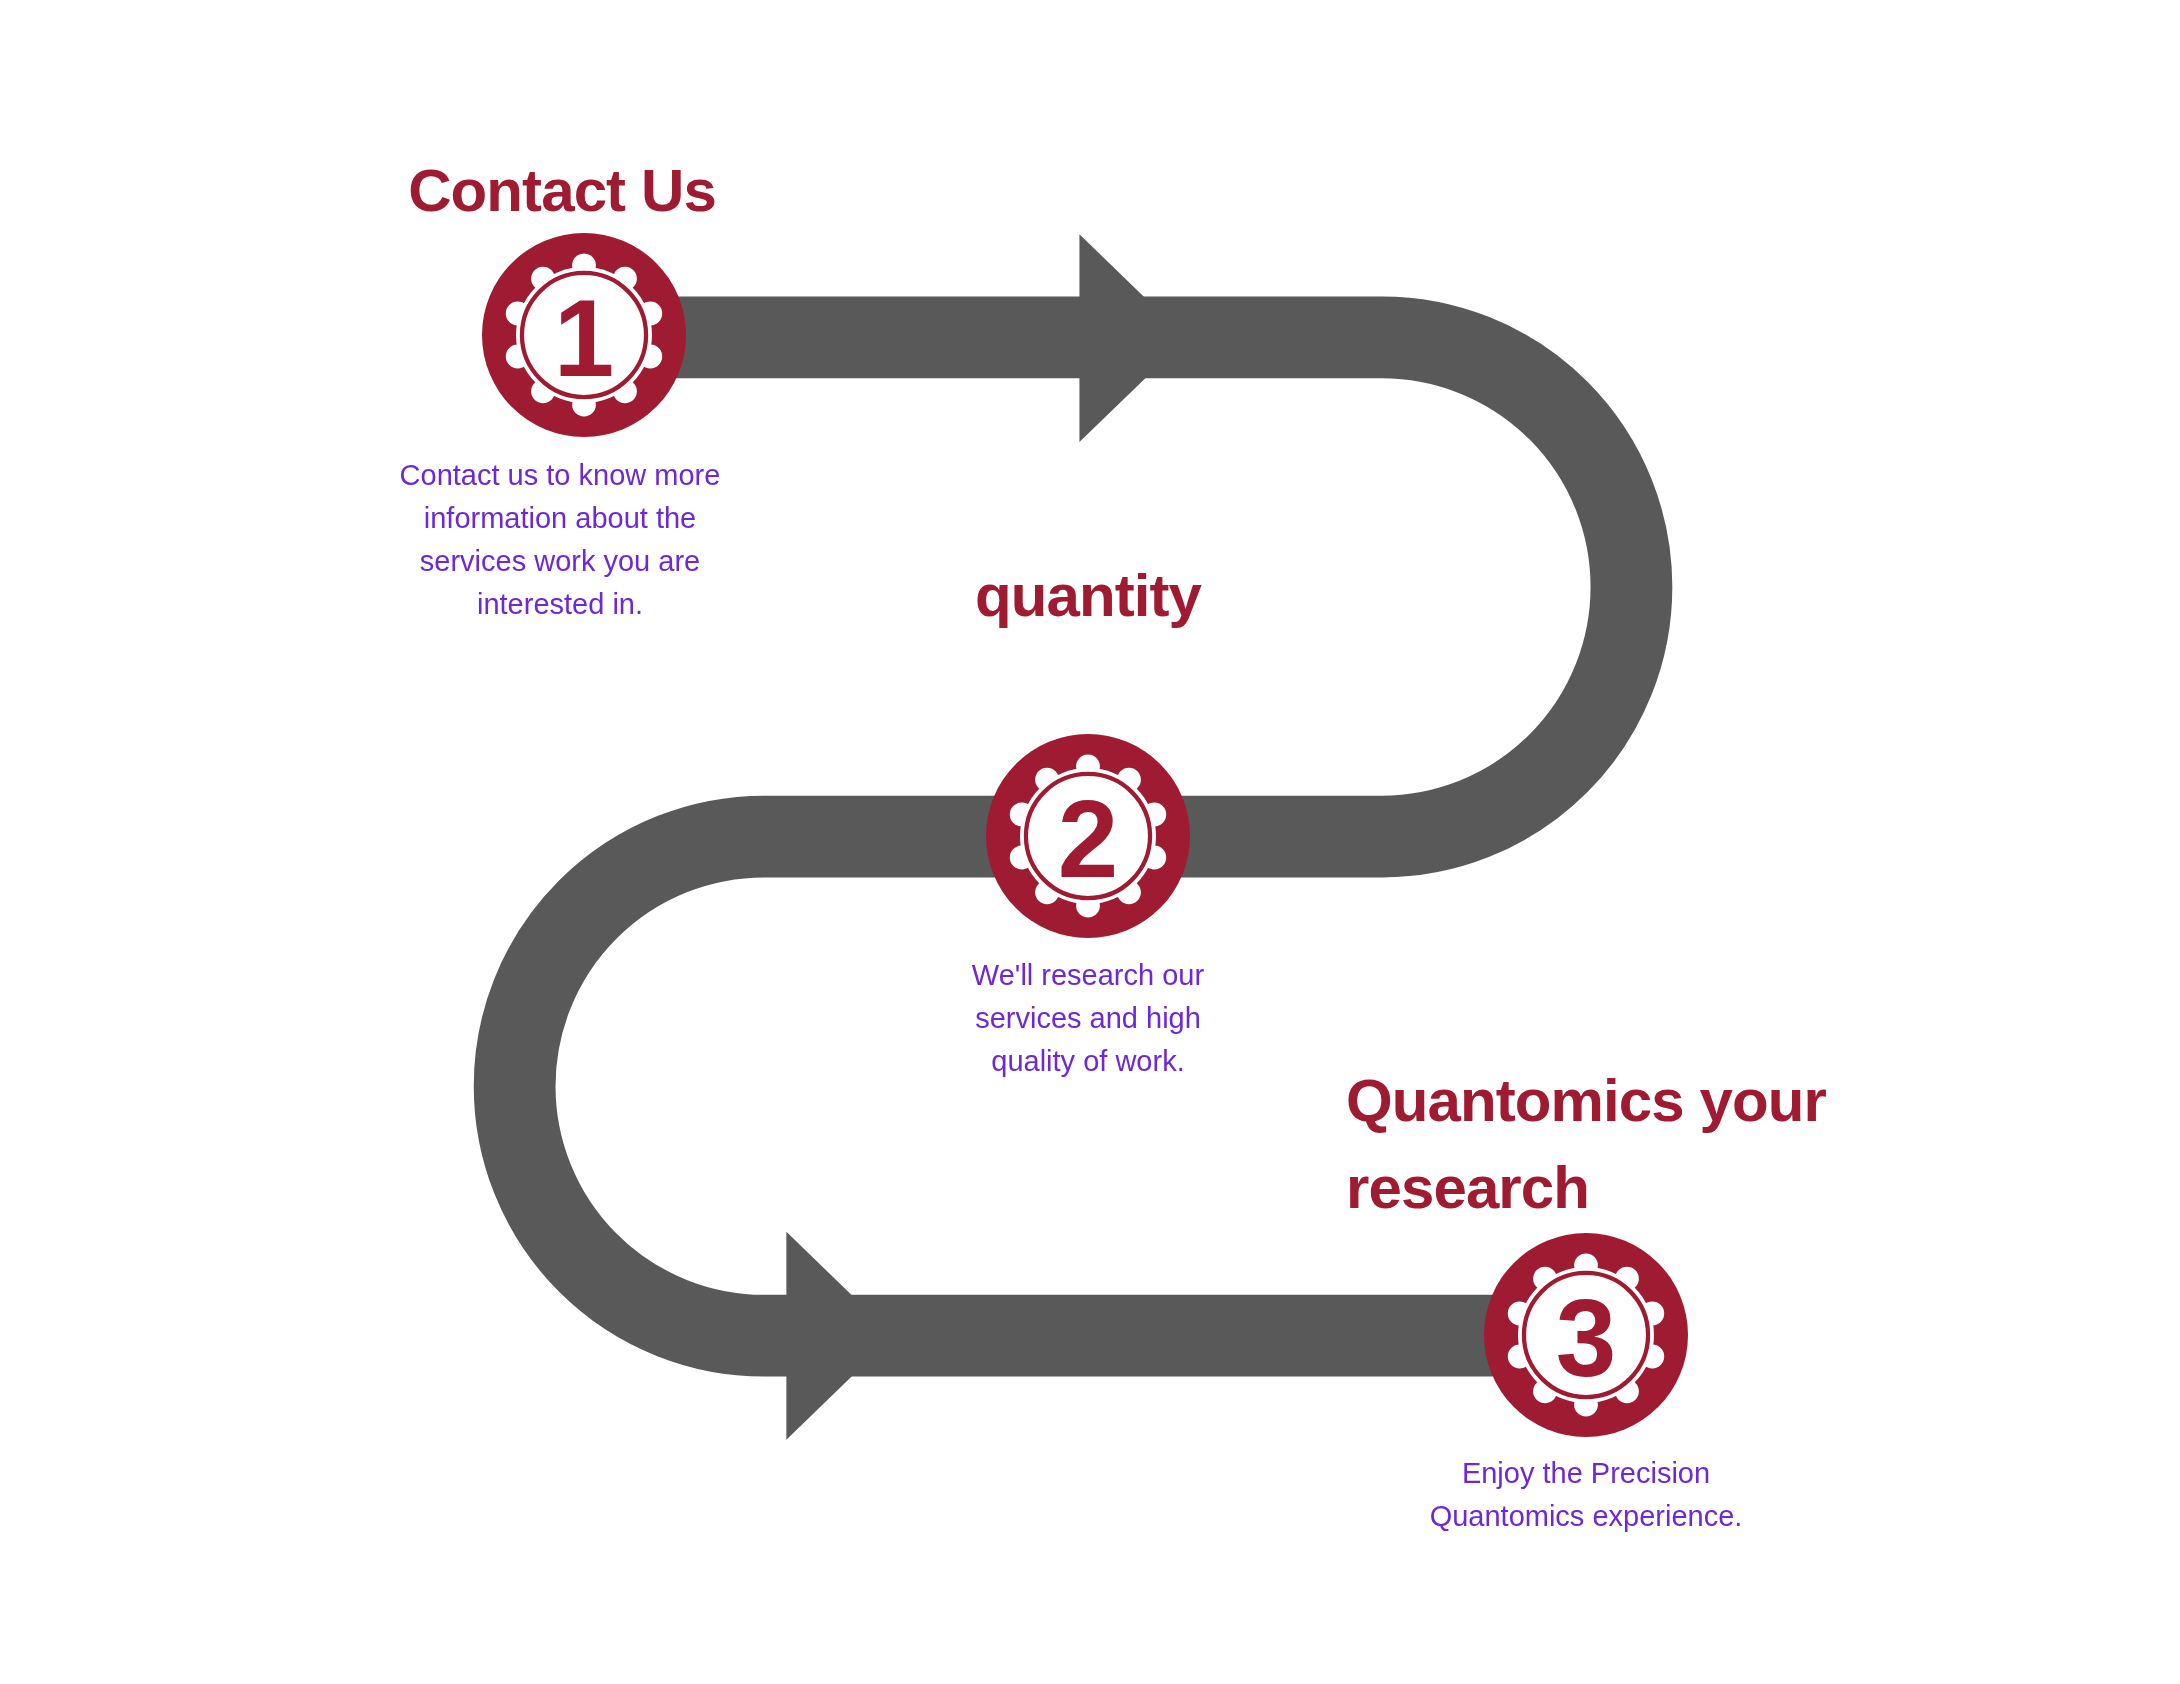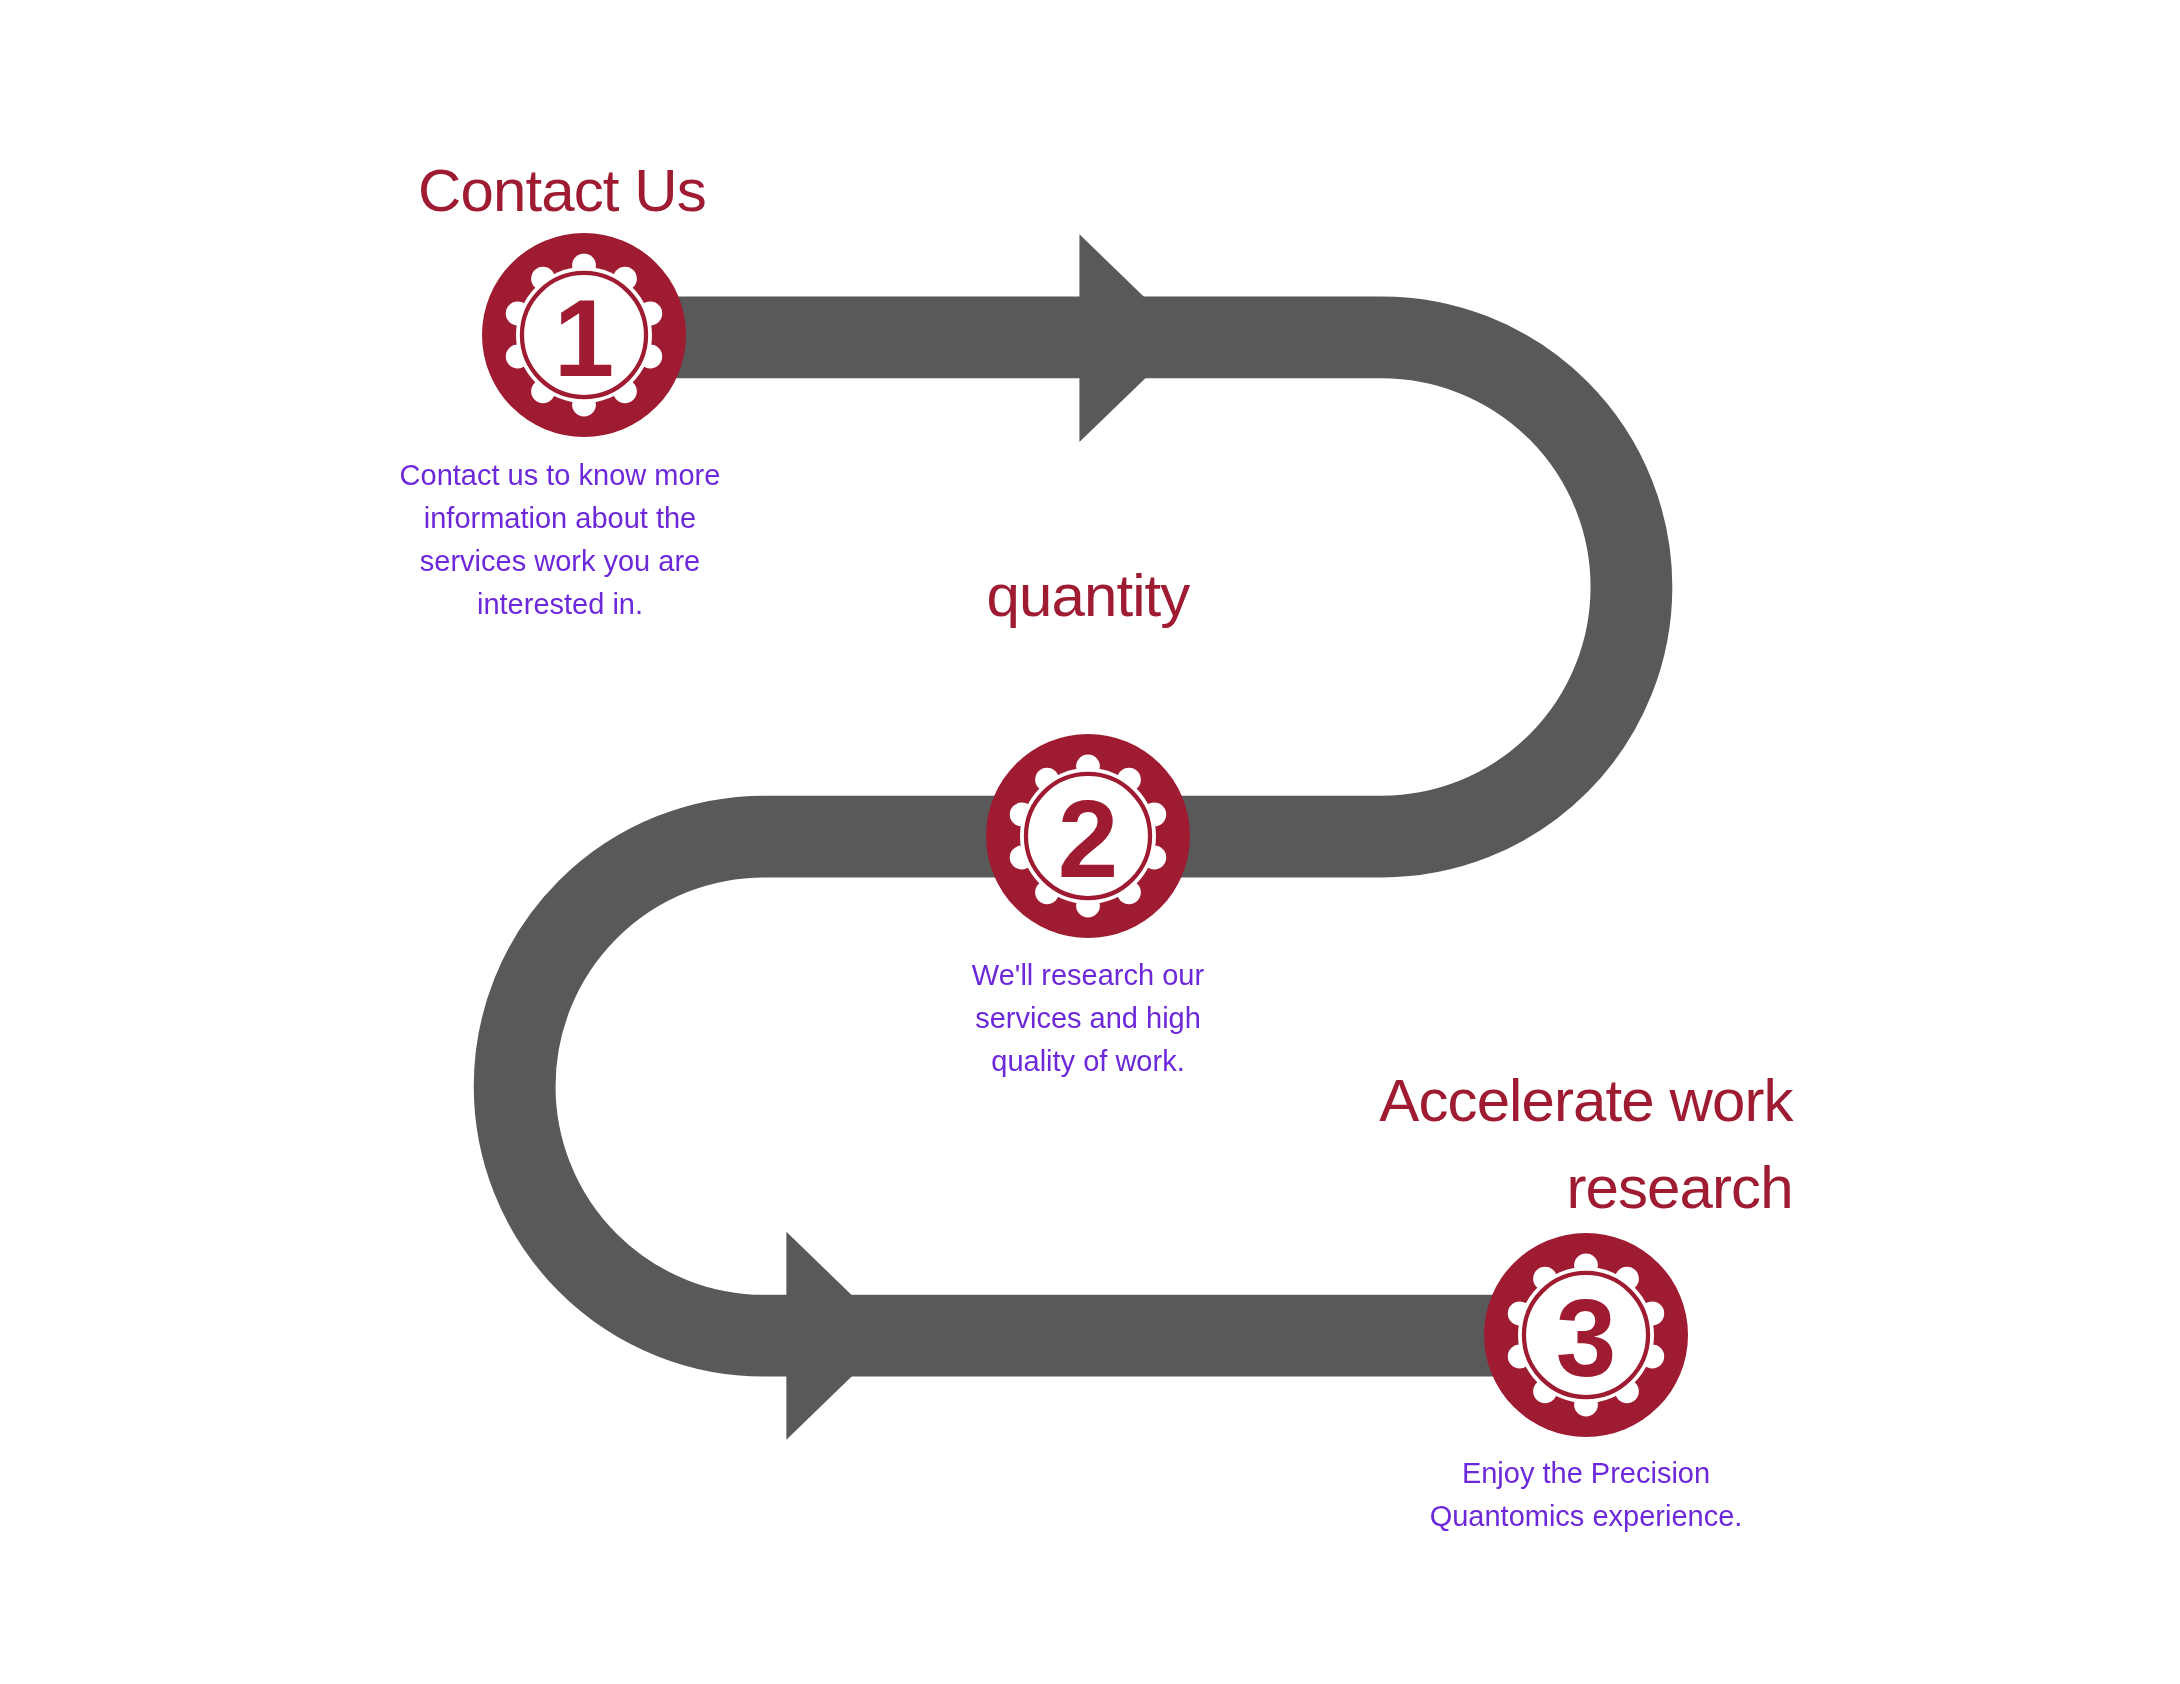--- a/index.html
+++ b/index.html
@@ -11,22 +11,22 @@
     overflow:hidden;
     font-family:"Liberation Sans",sans-serif;
   }
   .flow{position:absolute;left:0;top:0;}
   .flow path{fill:none;stroke:#595959;stroke-width:96px;}
   .flow polygon{fill:#595959;}
   .title{
     position:absolute;
     margin:0;
     transform:translateX(-50%);
-    text-align:right;
-    font-weight:400;
+    text-align:left;
+    font-weight:700;
     font-size:60px;
     line-height:87px;
     letter-spacing:-0.9px;
     color:#9e1b32;
     white-space:nowrap;
   }
   .desc{
     position:absolute;
     transform:translateX(-50%);
     text-align:center;
@@ -112,21 +112,21 @@
     </svg>
     <div class="desc" style="left:1088px;top:954px">
       <div>We'll research our</div>
       <div>services and high</div>
       <div>quality of work.</div>
     </div>
   </section>
 
   <section>
     <h2 class="title" style="left:1586px;top:1057px">
-      <span style="display:block">Accelerate work</span>
+      <span style="display:block">Quantomics your</span>
       <span style="display:block">research</span>
     </h2>
     <svg class="badge" style="left:1484px;top:1233px" width="204" height="204" viewBox="-120 -120 240 240">
       <circle class="bfill" r="120"></circle>
       <g>
         <circle class="rosette" r="80"></circle>
         <circle class="rosette" cx="0" cy="-82" r="14"></circle>
         <circle class="rosette" cx="48.2" cy="-66.3" r="14"></circle>
         <circle class="rosette" cx="78" cy="-25.3" r="14"></circle>
         <circle class="rosette" cx="78" cy="25.3" r="14"></circle>

